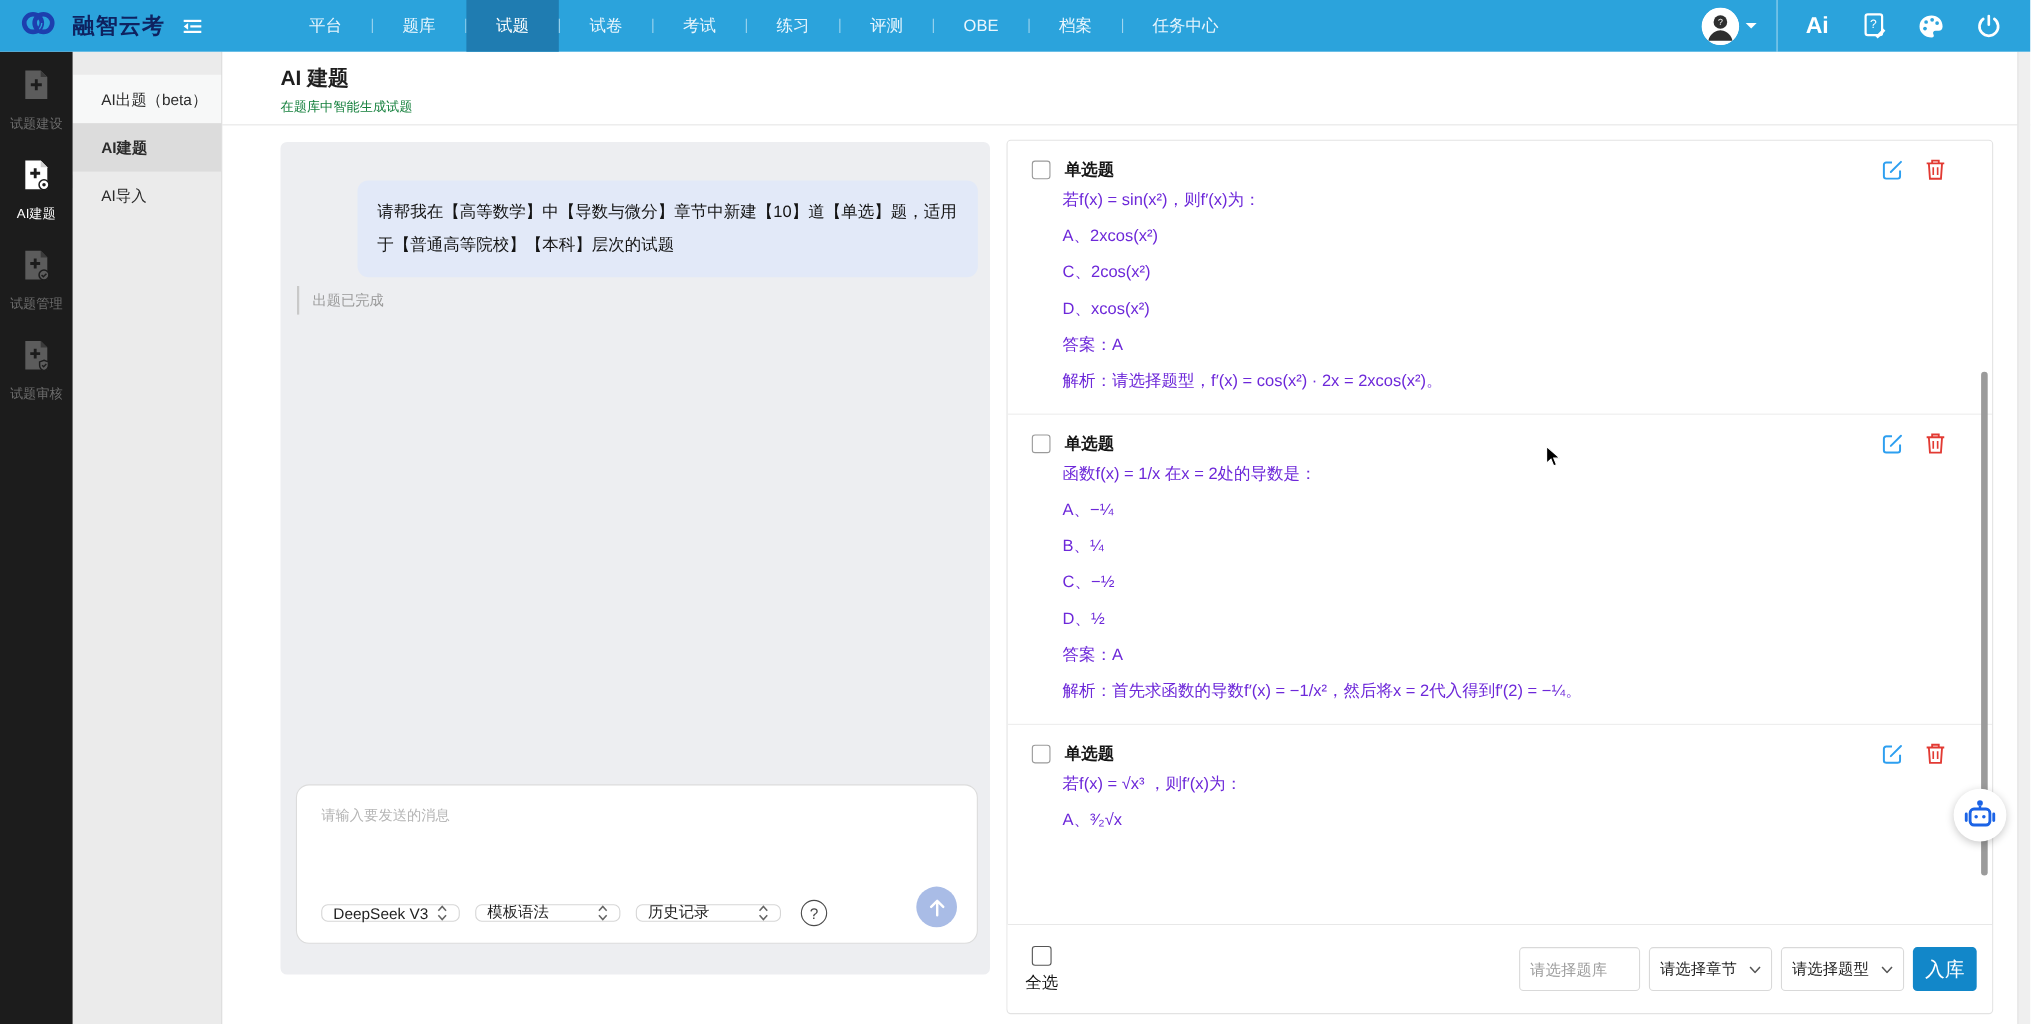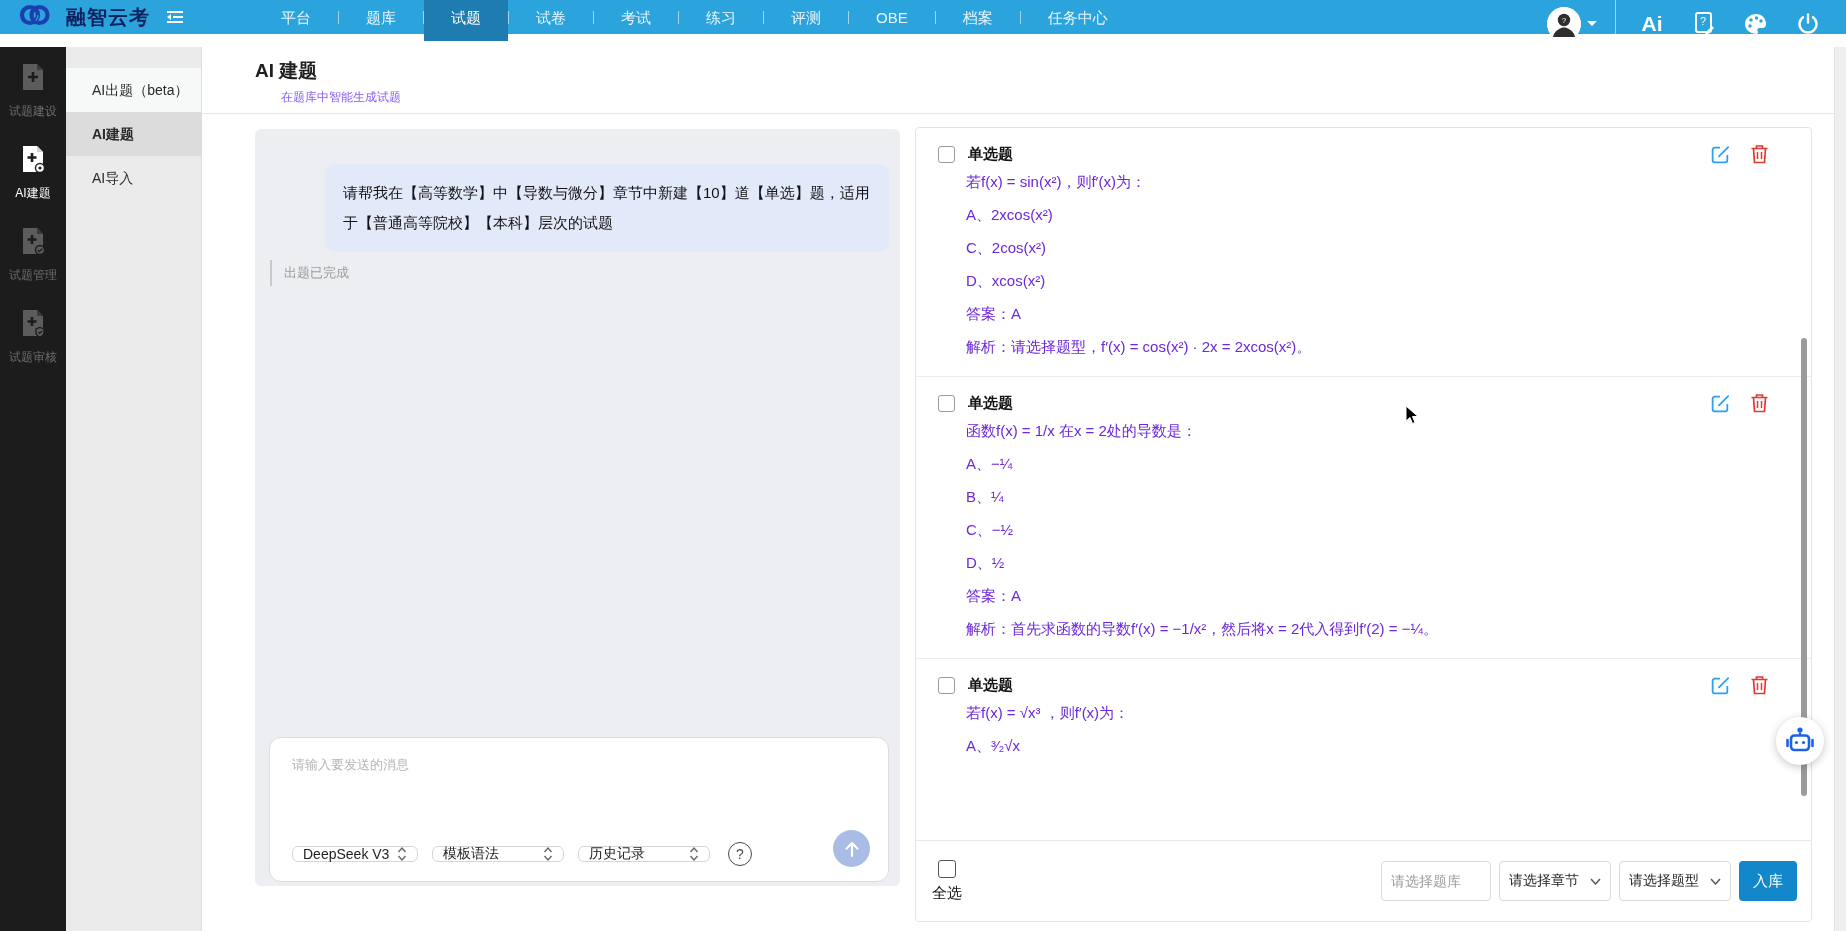--- a/index.html
+++ b/index.html
@@ -1,21 +1,21 @@
 <!DOCTYPE html>
 <html><head>
 <meta charset="utf-8">
 <style>
   * { box-sizing: border-box; margin: 0; padding: 0; }
   html,body { width:1846px; height:931px; overflow:hidden; background:#fff;
     font-family:"Liberation Sans", sans-serif; }
   .stage { position:relative; width:1846px; height:931px; background:#fff; overflow:hidden; }
 
   
-  .topbar { position:absolute; left:0; top:0; width:1846px; height:34px; background:#2ba3dc;
+  .topbar { position:absolute; left:0; top:0; width:1846px; height:47px; background:#2ba3dc;
     display:flex; align-items:center; color:#fff; z-index:30; }
   .brand { display:flex; align-items:center; gap:14px; padding-left:16px; width:224px; }
   .brand-title { font-size:20px; font-weight:bold; color:#0e2260; letter-spacing:1px; white-space:nowrap; }
   .collapse-btn { margin-left:2px; cursor:pointer; display:flex; align-items:center; }
   .topnav { display:flex; align-items:center; height:47px; margin-left:30px; }
   .topnav-item { height:47px; line-height:47px; padding:0 27px; font-size:15px; color:#eaf6fd; cursor:pointer; white-space:nowrap; }
   .topnav-item.active { background:#1f7cb1; color:#fff; }
   .nav-sep { width:1px; height:13px; background:rgba(255,255,255,.55); }
   .topbar-right { position:absolute; right:12px; top:0; height:47px; display:flex; align-items:center; gap:0; }
   .avatar-wrap { display:flex; align-items:center; gap:6px; margin-right:16px; cursor:pointer; }
@@ -34,29 +34,29 @@
 
   
   .submenu { position:absolute; left:66px; top:47px; width:136px; height:884px; background:#ebebeb; border-right:1px solid #dedede; z-index:19; padding-top:21px; }
   .sm-item { height:44px; line-height:44px; padding-left:26px; font-size:14px; color:#2b2b2b; cursor:pointer; white-space:nowrap; }
   .sm-item.first { background:#f7f8f8; }
   .sm-item.active { background:#dcdcdc; font-weight:bold; }
 
   
   .page-header { position:absolute; left:202px; top:47px; width:1644px; height:67px; background:#fff; border-bottom:1px solid #e6e6e6; }
   .page-title { position:absolute; left:53px; top:11px; font-size:19px; font-weight:bold; color:#1f1f1f; }
-  .page-subtitle { position:absolute; left:53px; top:42px; font-size:12px; color:#8b5cf6;margin-left:26px; }
+  .page-subtitle { position:absolute; left:53px; top:42px; font-size:12px; color:#15803d; }
 
   
   .chat-panel { position:absolute; left:255px; top:129px; width:645px; height:757px; background:#edeef1; border-radius:6px; }
   .chat-bubble { position:absolute; left:70px; right:11px; top:35px; background:#e2e9f8; border-radius:10px;
     padding:14px 18px; font-size:15px; line-height:30px; color:#141414; }
   .chat-status { position:absolute; left:15px; top:131px; border-left:2px solid #c9c9c9; padding-left:12px;
     font-size:13px; color:#9b9b9b; line-height:26px; }
-  .chat-input-card { position:absolute; left:14px; right:11px; top:608px; height:145px; background:#fff;
+  .chat-input-card { position:absolute; left:14px; right:11px; top:584px; height:145px; background:#fff;
     border:1px solid #dcdcdc; border-radius:12px; }
   .chat-textarea { position:absolute; left:22px; top:18px; right:22px; height:60px; border:none; outline:none; resize:none;
     font-size:13px; color:#333; background:transparent; font-family:"Liberation Sans", sans-serif; }
   .chat-textarea::placeholder { color:#b5b5b5; }
   .chip-row { position:absolute; left:22px; bottom:15px; display:flex; align-items:center; gap:14px; }
   .chip { height:16px; border:1px solid #d6d6d6; border-radius:6px; background:#fff; display:flex; align-items:center;
     justify-content:space-between; padding:0 10px; font-size:14px; color:#1f1f1f; cursor:pointer; }
   .chip.w1 { width:126px; } .chip.w2 { width:132px; } .chip.w3 { width:132px; }
   .help-circle { width:24px; height:24px; border:1.6px solid #4a4a4a; border-radius:50%; display:flex; align-items:center;
     justify-content:center; font-size:14px; color:#4a4a4a; margin-left:4px; cursor:pointer; }
@@ -82,21 +82,21 @@
     display:flex; align-items:center; padding:0 14px 0 16px; background:#fff; border-radius:0 0 4px 4px; }
   .select-all { display:flex; align-items:center; gap:6px;flex-direction:column; }
   .select-all .checkbox { width:18px; height:18px; border-color:#555; }
   .select-all-label { font-size:15px; color:#141414; }
   .footer-controls { margin-left:auto; display:flex; align-items:center; gap:8px; }
   .bank-input { width:110px; height:40px; border:1px solid #d9d9d9; border-radius:4px; padding:4px 9px; font-size:14px;
     color:#333; outline:none; font-family:"Liberation Sans", sans-serif; }
   .bank-input::placeholder { color:#9d9d9d; }
   .f-select { width:112px; height:40px; border:1px solid #d9d9d9; border-radius:4px; display:flex; align-items:center;
     justify-content:space-between; padding:0 9px; font-size:14px; color:#1f1f1f; background:#fff; cursor:pointer; }
-  .submit-btn { width:58px; height:40px; background:#1287c9; color:#fff; border:none; border-radius:4px; font-size:15px;
+  .submit-btn { width:58px; height:40px; background:#1287c9; color:#fff; border:none; border-radius:4px; font-size:18px;
     cursor:pointer; font-family:"Liberation Sans", sans-serif; }
 
   
   .robot-fab { position:absolute; left:1776px; top:717px; width:48px; height:48px; border-radius:50%; background:#fff;
     box-shadow:0 2px 8px rgba(0,0,0,.22); display:flex; align-items:center; justify-content:center; z-index:40; cursor:pointer; }
 
   
   .win-scroll { position:absolute; right:0; top:47px; width:12px; height:884px; background:#efefef; border-left:1px solid #e3e3e3; z-index:25; }
 
   .cursor { position:absolute; left:1405px; top:405px; z-index:50; pointer-events:none; }

